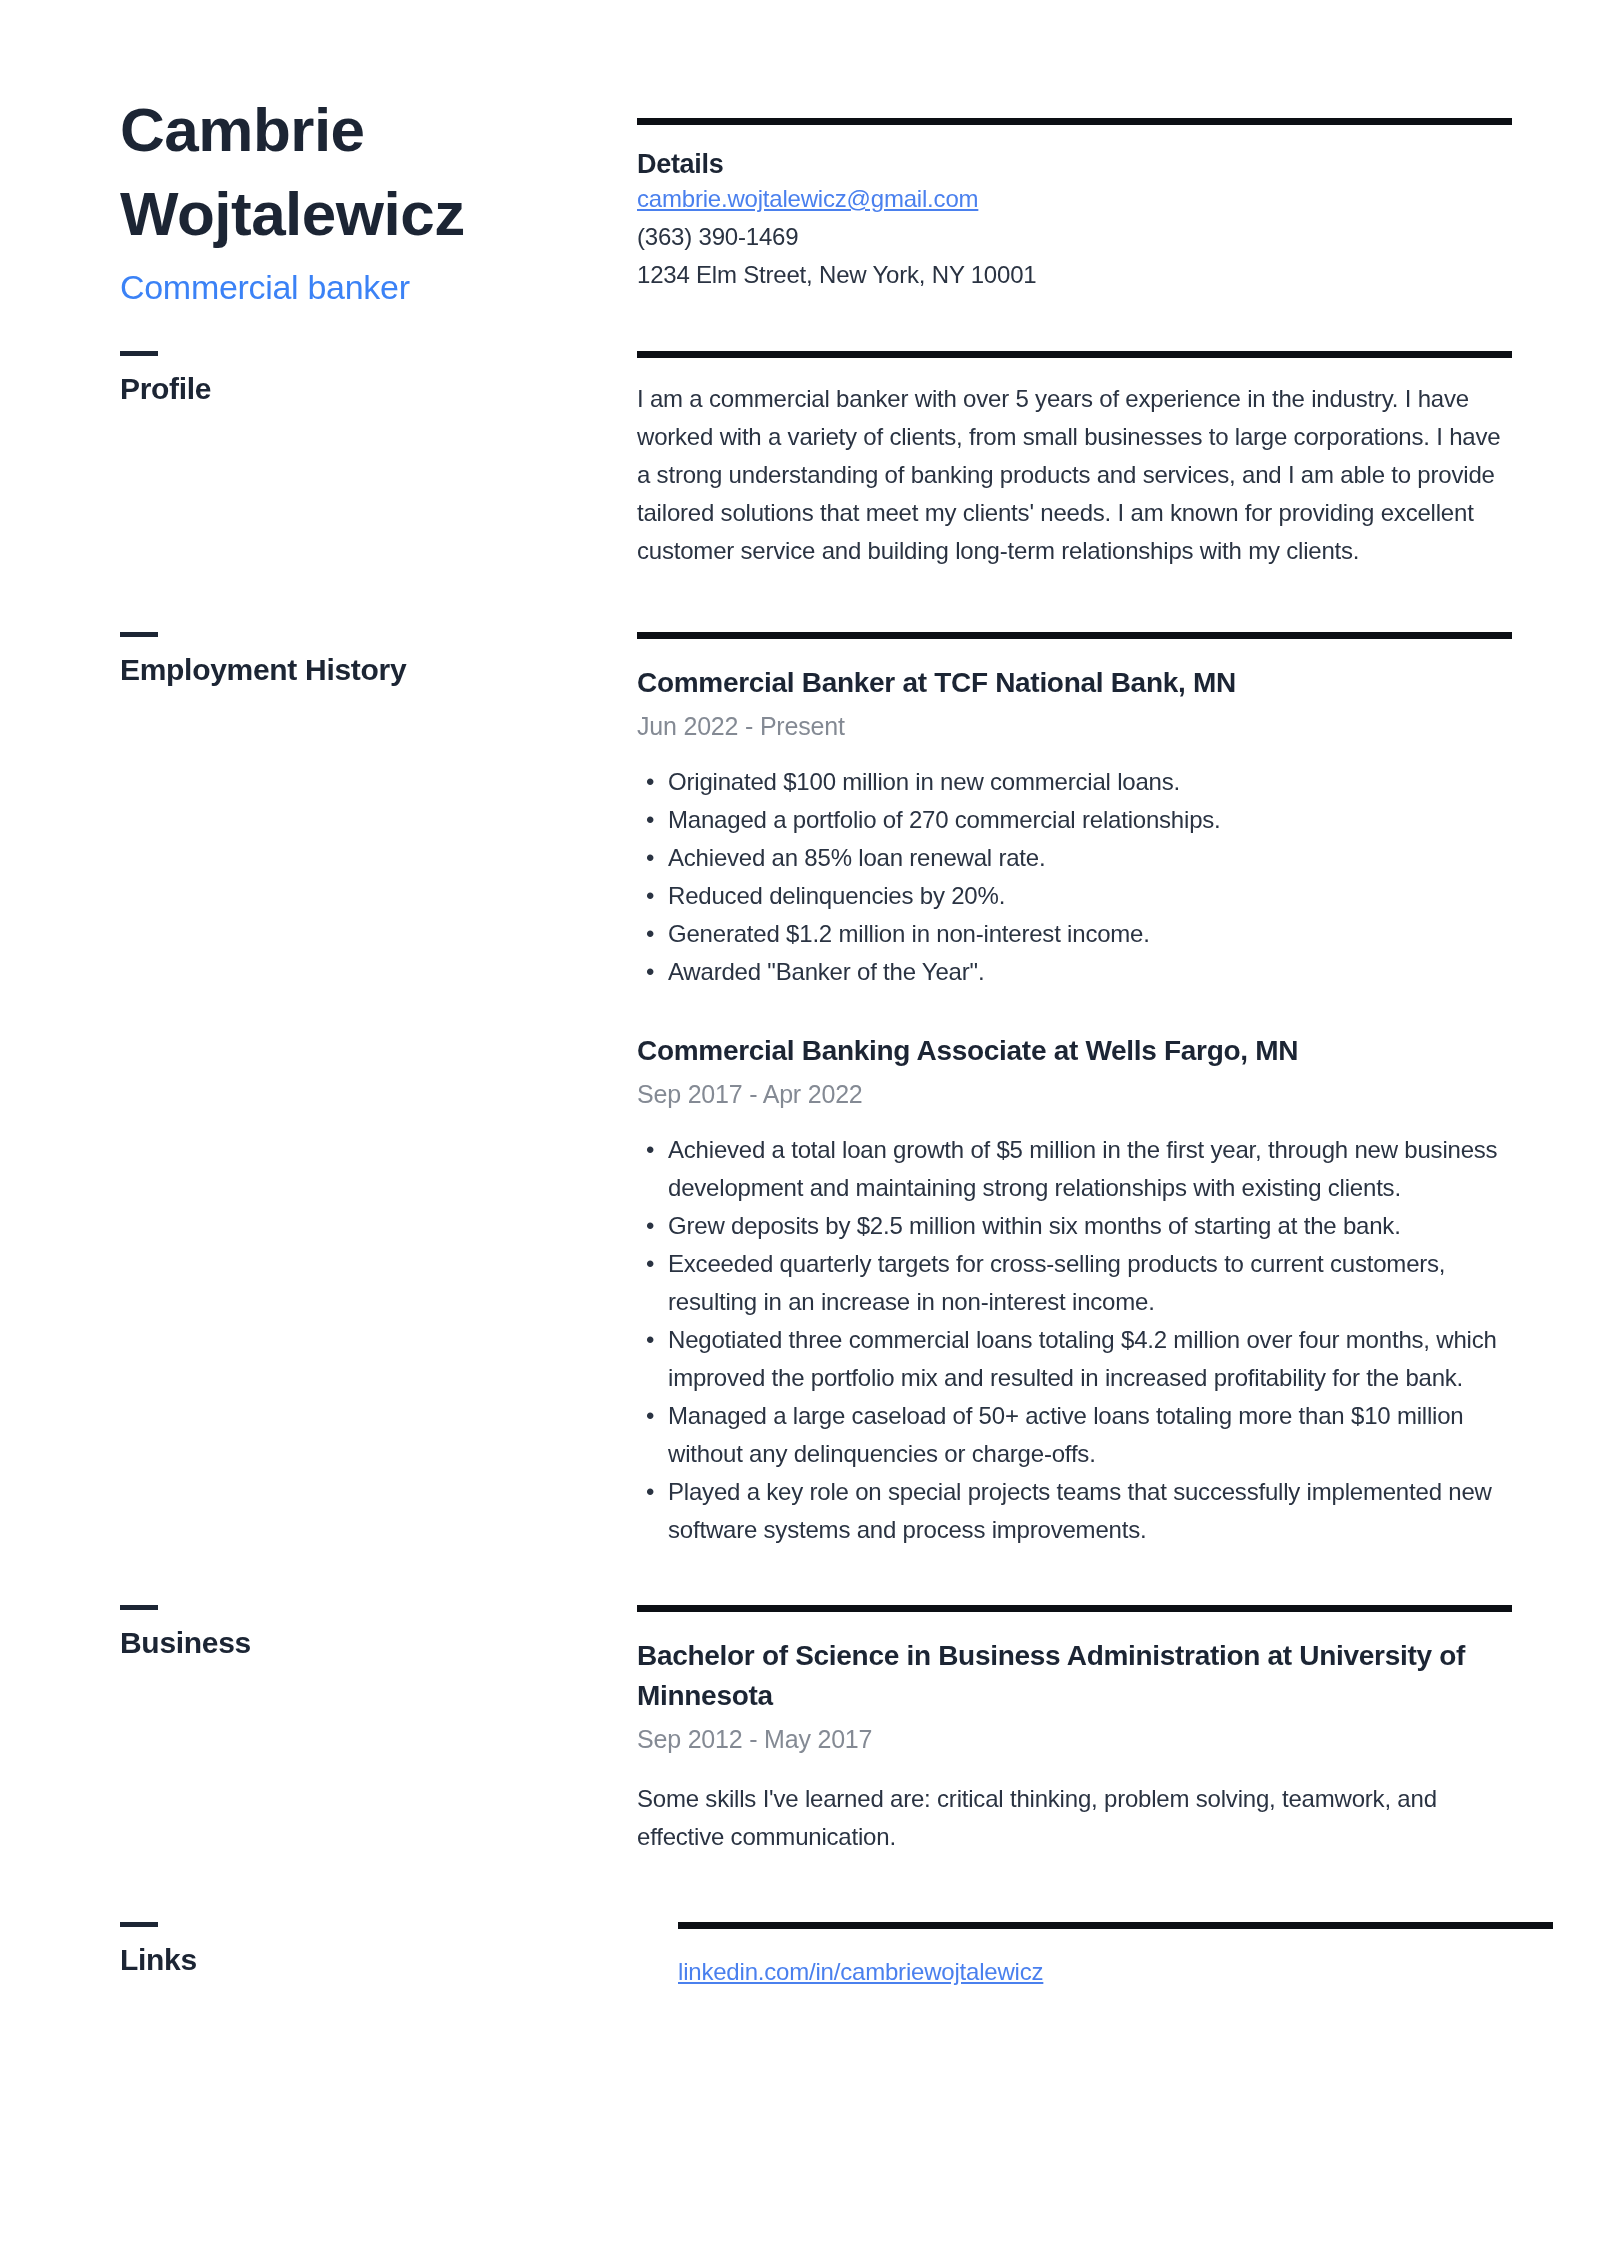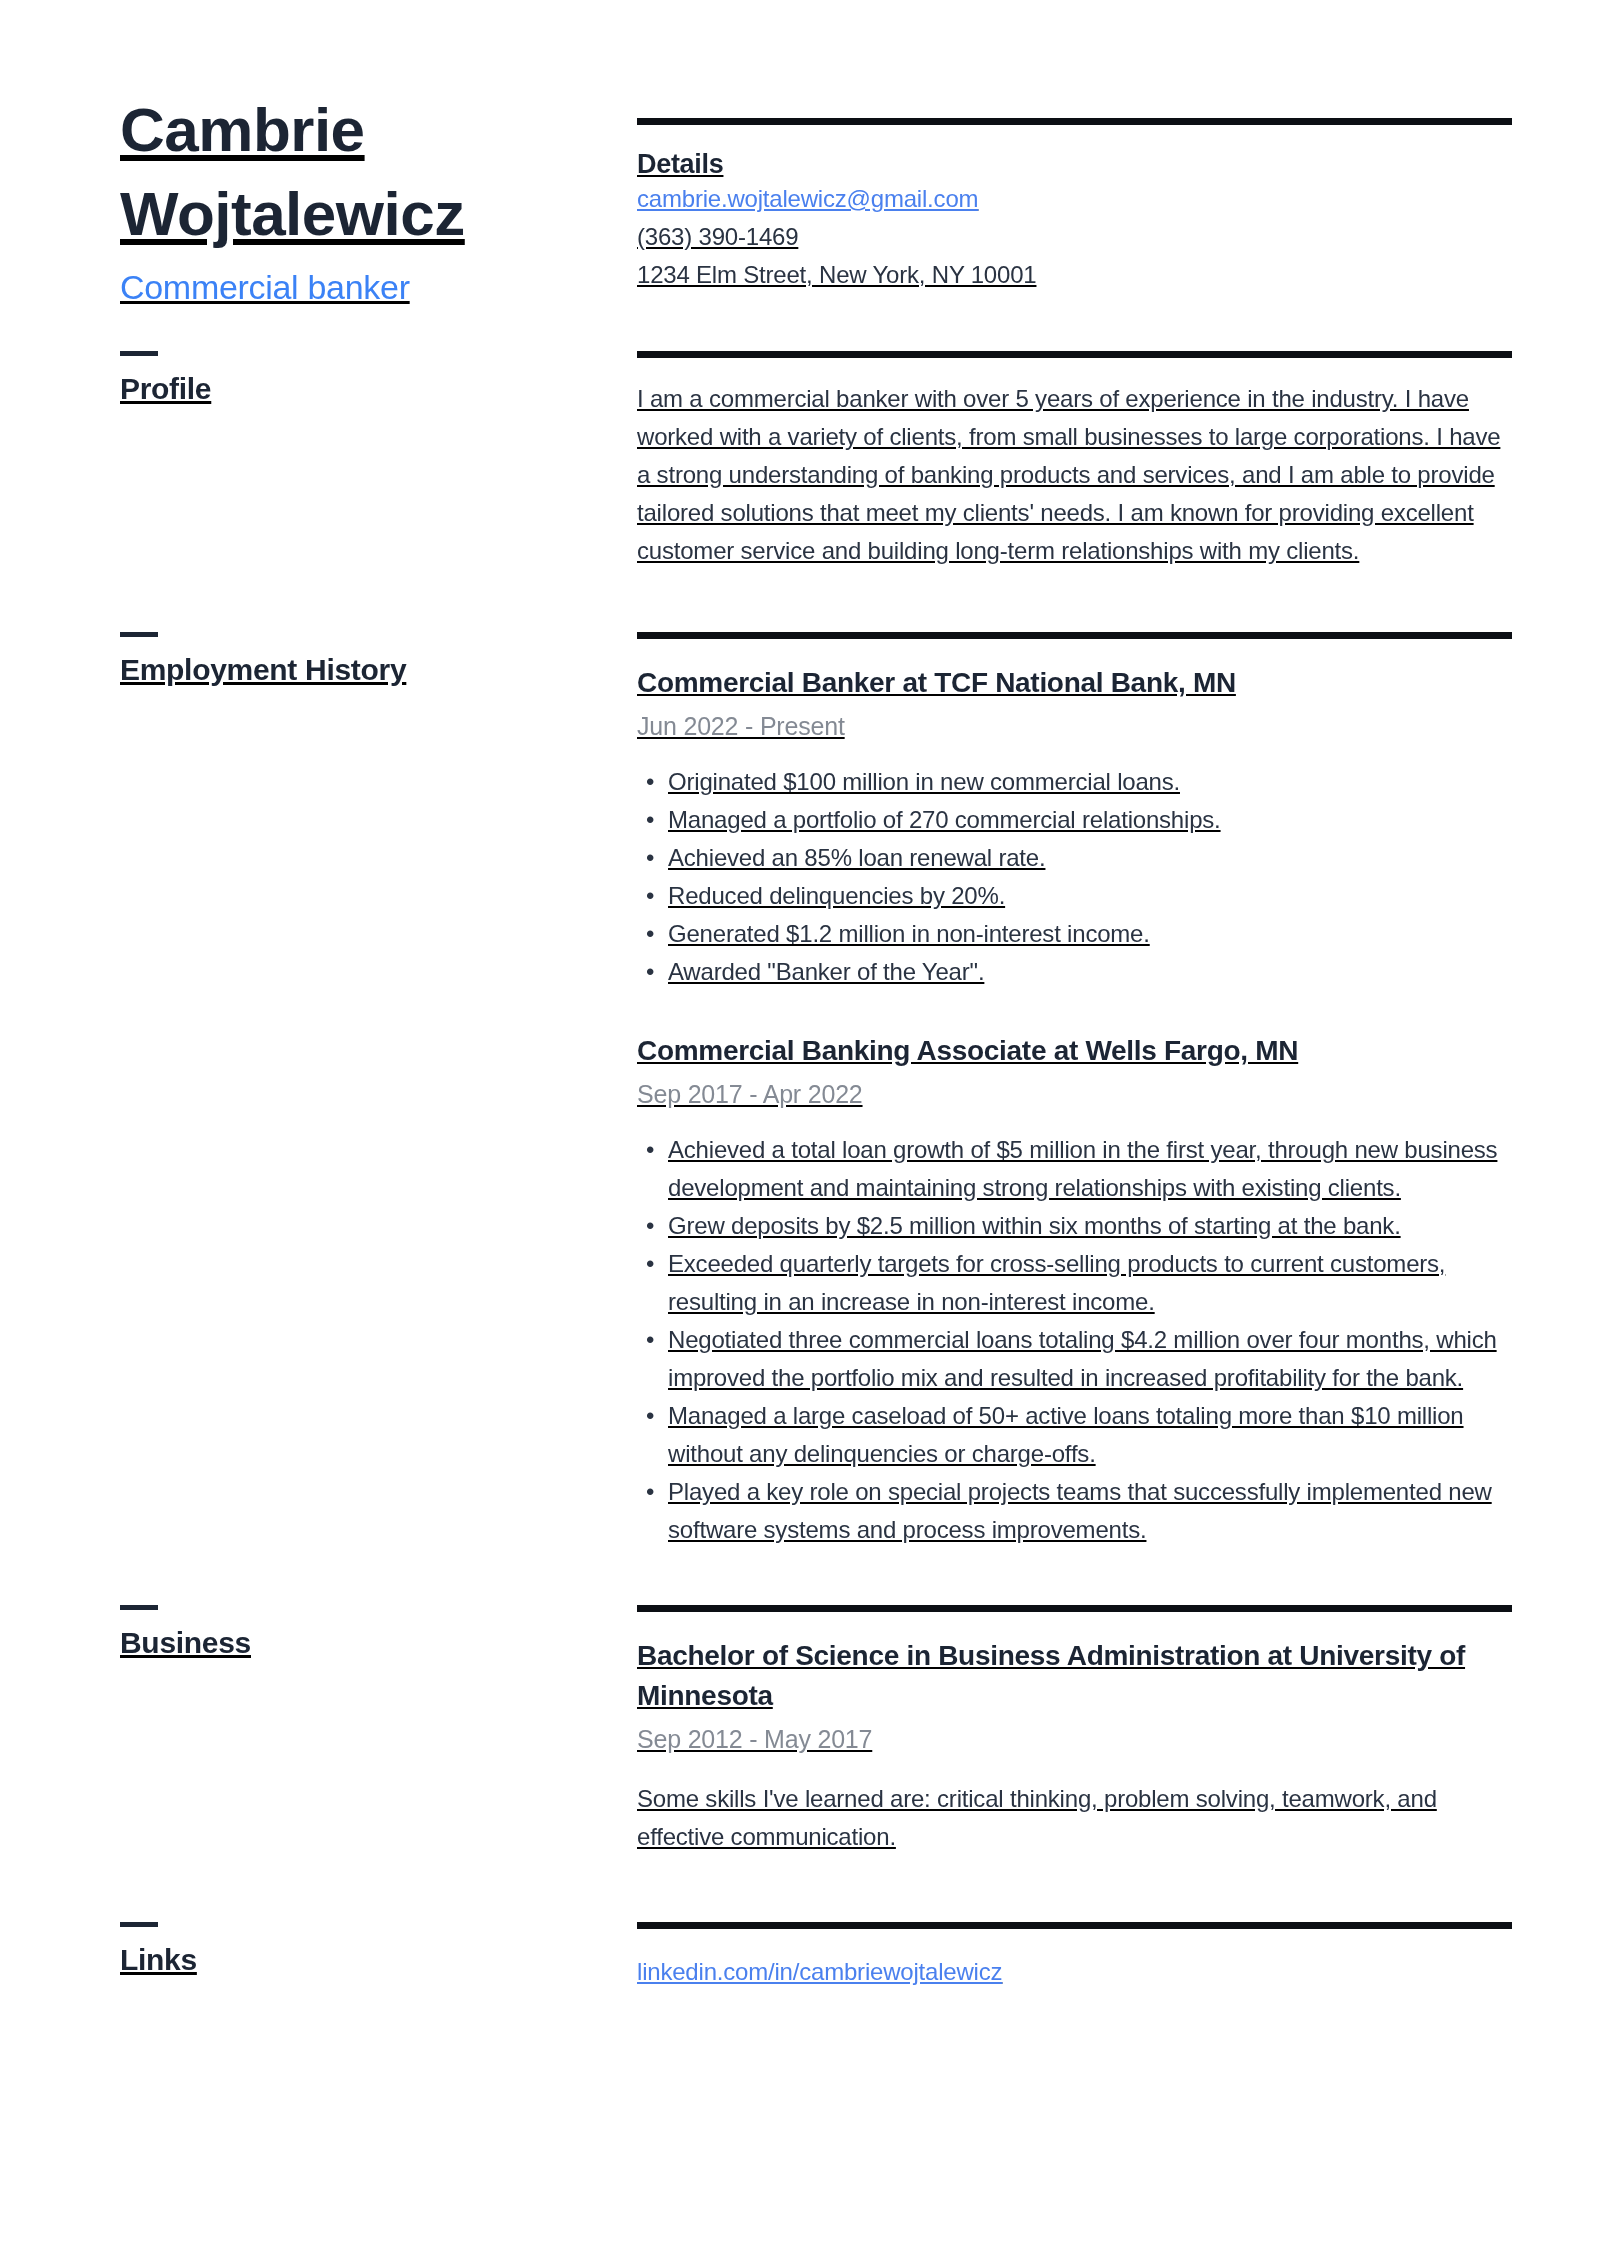--- a/index.html
+++ b/index.html
@@ -1,20 +1,20 @@
 <!DOCTYPE html>
 <html><head>
 <meta charset="utf-8">
 <style>
   * { margin:0; padding:0; box-sizing:border-box; }
   html, body { background:#ffffff; }
   body { font-family:"Liberation Sans", sans-serif; }
   .page {
     width:1572px; height:2261px; background:#ffffff;
-    padding:88px 88px 0 120px; overflow:hidden; position:relative;text-decoration:underline;
+    padding:88px 88px 0 120px; overflow:hidden; position:relative;
   }
   .row { display:flex; align-items:flex-start; }
   .col-left { flex:0 0 517px; width:517px; }
   .col-right { flex:0 0 875px; width:875px; }
 
   .person-name {
     font-size:62px; font-weight:700; color:#1c2534;
     line-height:84px; letter-spacing:-0.5px; max-width:480px;
   }
   .person-title { font-size:34px; color:#3b82f6; margin-top:12px; letter-spacing:-0.3px; }
@@ -24,21 +24,21 @@
 
   .details-cell { padding-top:30px; }
   .sub-heading { font-size:27px; font-weight:700; color:#1c2534; margin-top:24px; letter-spacing:-0.3px; }
   .contact-line { font-size:24px; line-height:38px; color:#2a3342; letter-spacing:-0.2px; }
   .contact-line:first-of-type { margin-top:6px; }
   a.link { color:#4a80ee; text-decoration:underline; cursor:pointer; }
 
   .section { margin-top:44px; }
   .section-emp { margin-top:62px; }
   .section-edu { margin-top:56px; }
-  .section-links { margin-top:66px; }
+  .section-links { margin-top:66px;gap:41px; }
 
   h2.section-heading {
     font-size:30px; font-weight:700; color:#1c2534;
     margin-top:16px; letter-spacing:-0.3px;
   }
   .para { font-size:24px; line-height:38px; color:#2a3342; margin-top:22px; letter-spacing:-0.2px; }
 
   .job { margin-top:24px; }
   .job + .job { margin-top:40px; }
   .job-title-text { font-size:28px; font-weight:700; color:#1c2534; line-height:40px; letter-spacing:-0.3px; }

